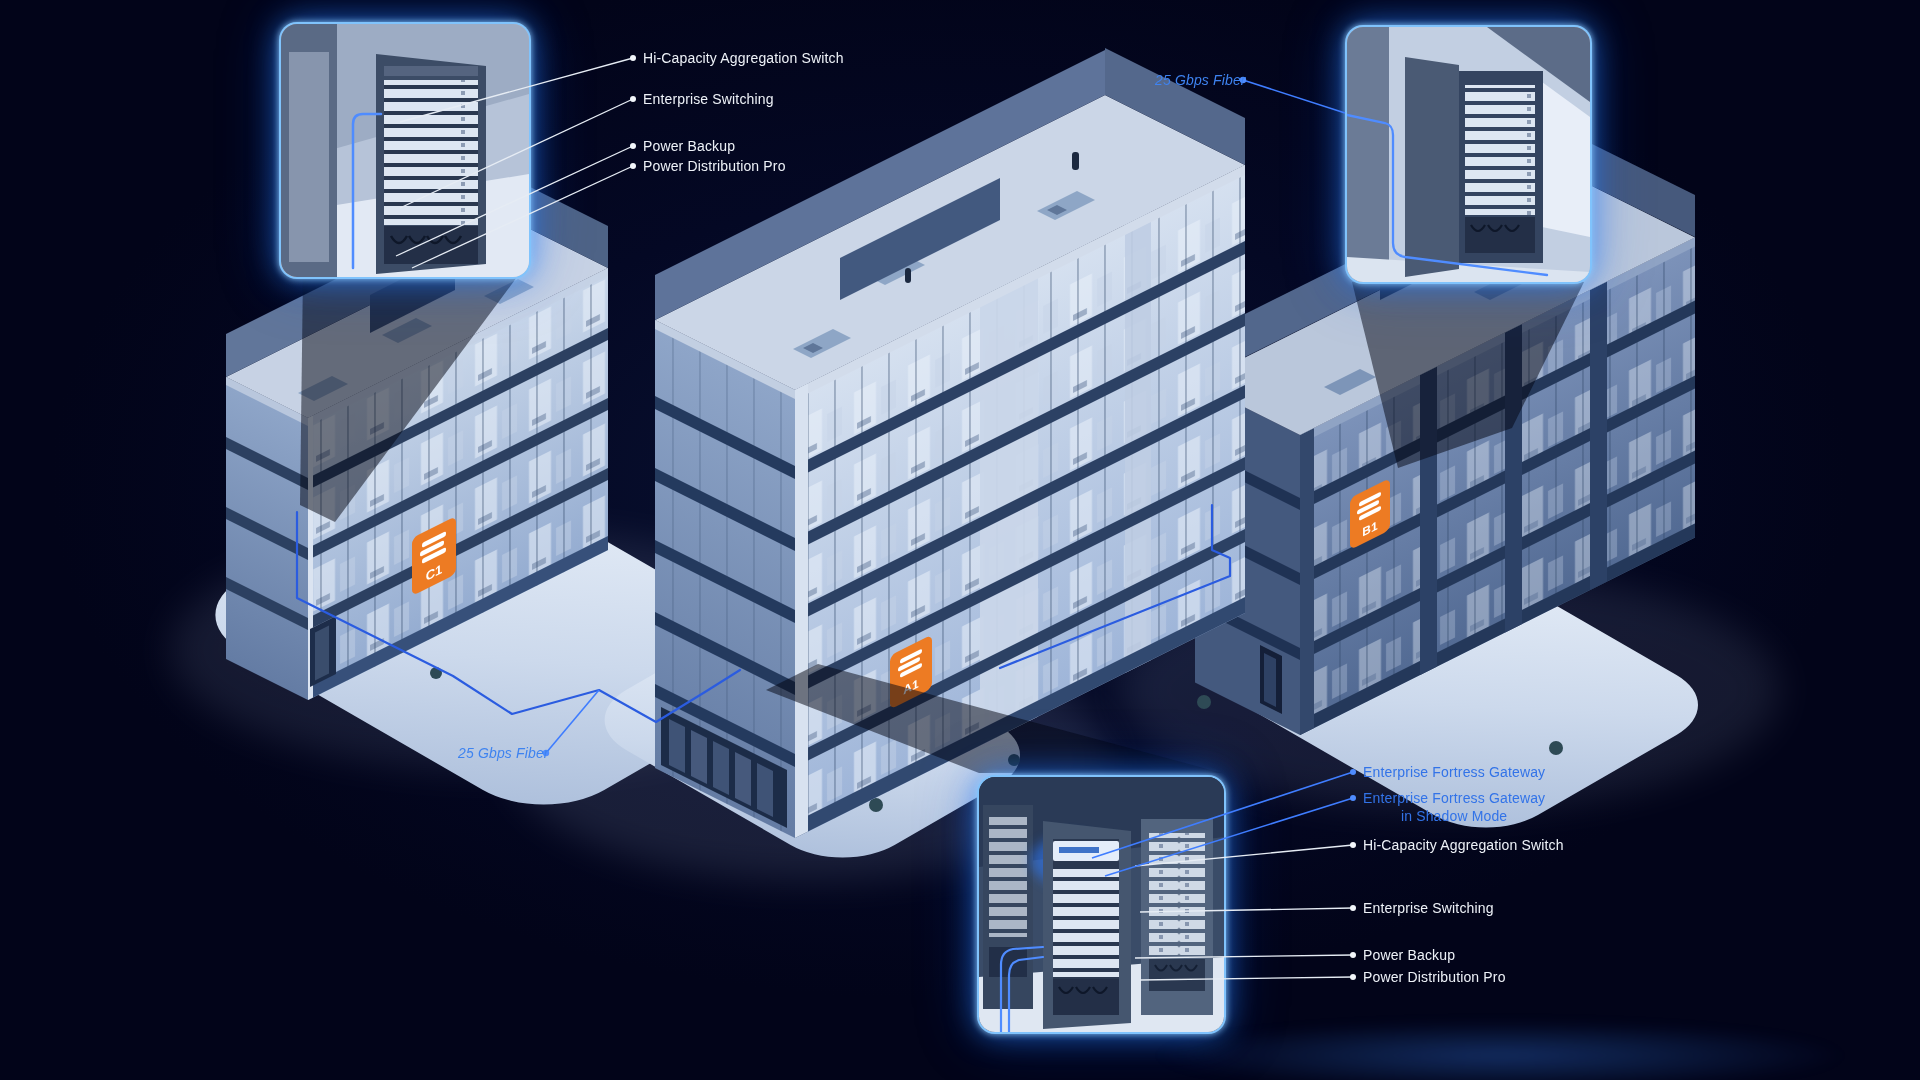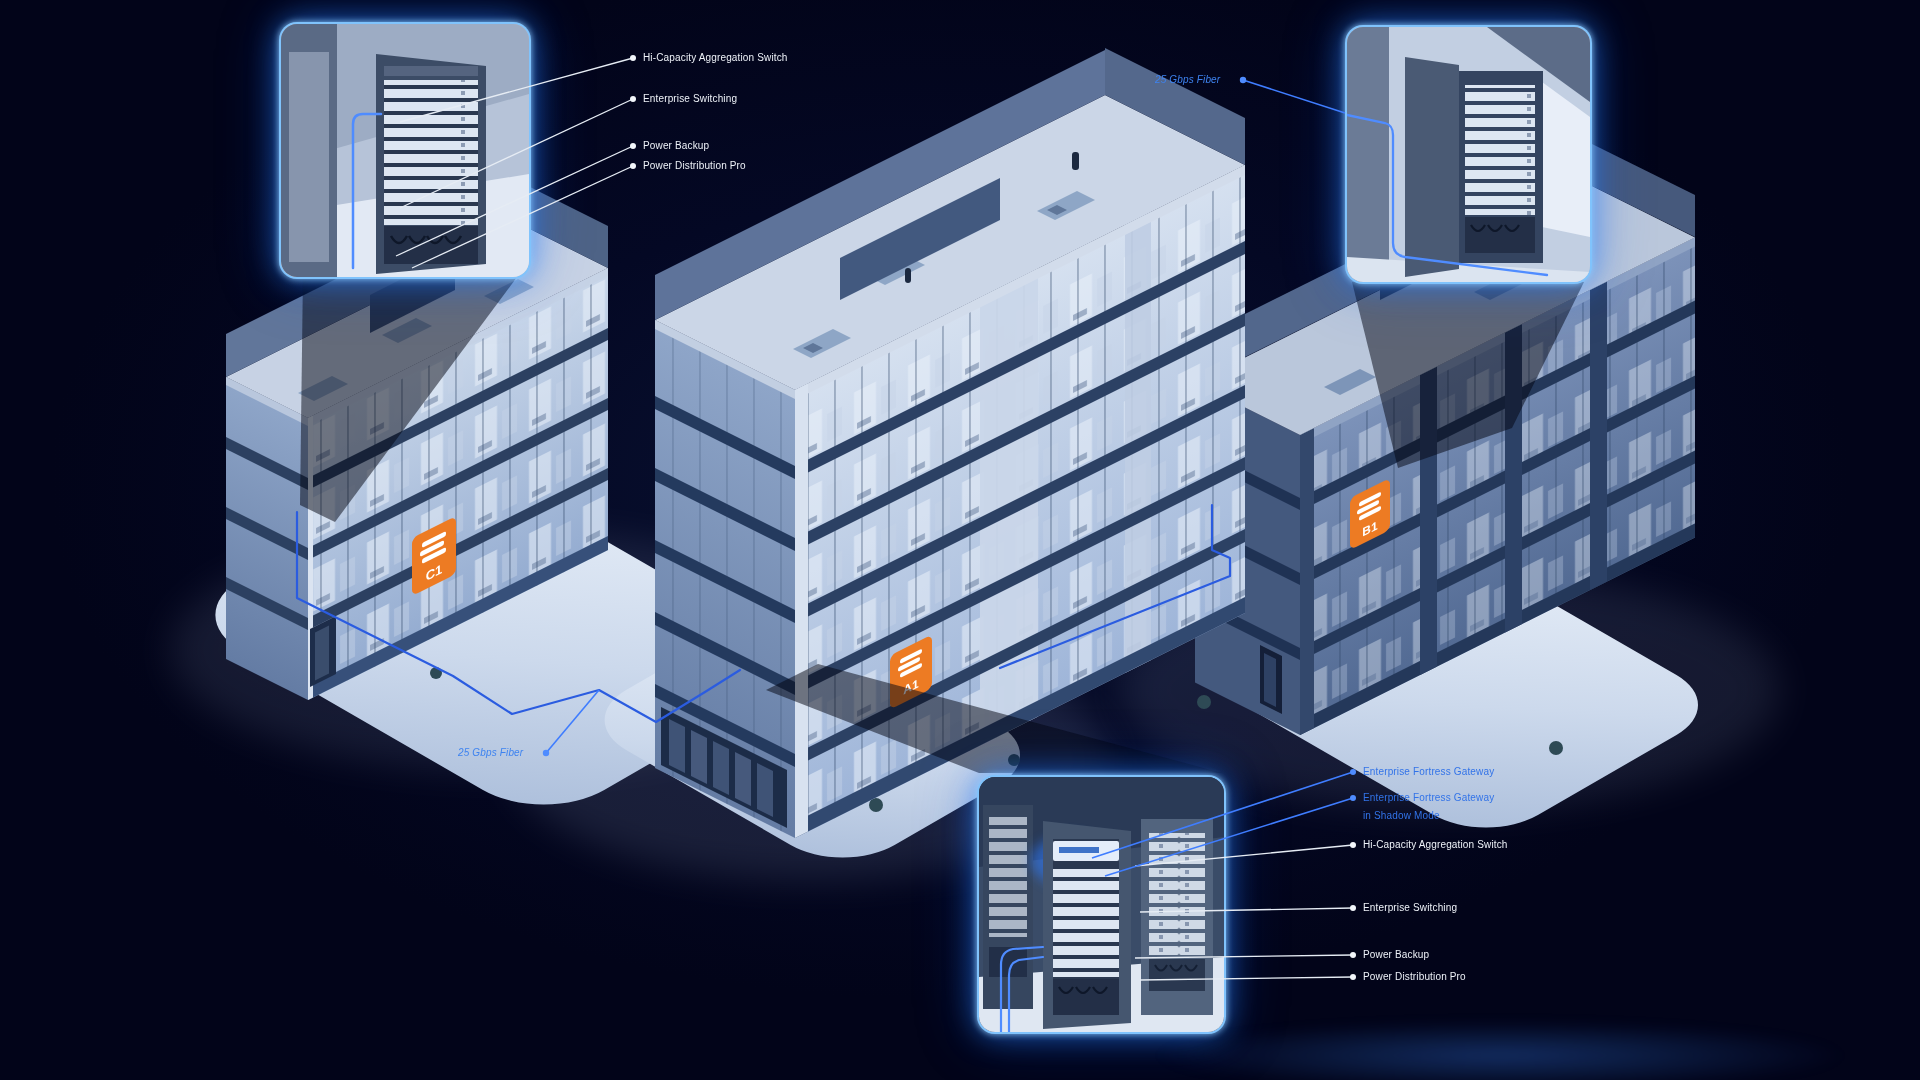--- a/index.html
+++ b/index.html
@@ -8,22 +8,22 @@
          font-family:"Liberation Sans", sans-serif;}
   svg{display:block}
   .scene, .overlay{position:absolute;left:0;top:0;}
   .overlay{pointer-events:none;}
   .callout-box{position:absolute;border-radius:18px;overflow:hidden;
      border:2px solid rgba(126,196,255,.95);
      box-shadow:0 0 7px rgba(150,210,255,.9), 0 0 30px rgba(40,130,255,.65), 0 0 60px rgba(20,90,220,.35),
                 inset 0 0 14px rgba(130,195,255,.35);
      background:#9fb0c8;}
   .callout-box svg{width:100%;height:100%;}
-  .lbl{position:absolute;font-size:10px;line-height:18px;letter-spacing:.15px;color:#eef2f8;white-space:pre-line;}
-  .lbl.blue{color:#3273e8;}
+  .lbl{position:absolute;font-size:14px;line-height:18px;letter-spacing:.15px;color:#eef2f8;white-space:pre-line;}
+  .lbl.blue{color:#3273e8;text-align:center;}
   .lbl.fiber{color:#3e83f0;font-style:italic;}
   .glowband{position:absolute;left:1050px;top:1015px;width:900px;height:90px;
      background:radial-gradient(ellipse 55% 55% at 50% 45%, rgba(46,110,210,.38), rgba(46,110,210,0) 70%);
      filter:blur(6px);}
 </style>
 </head>
 <body>
 
 <div class="stage">
 

